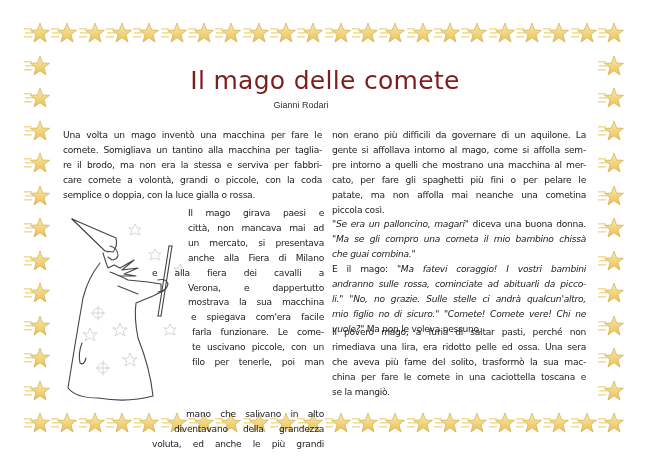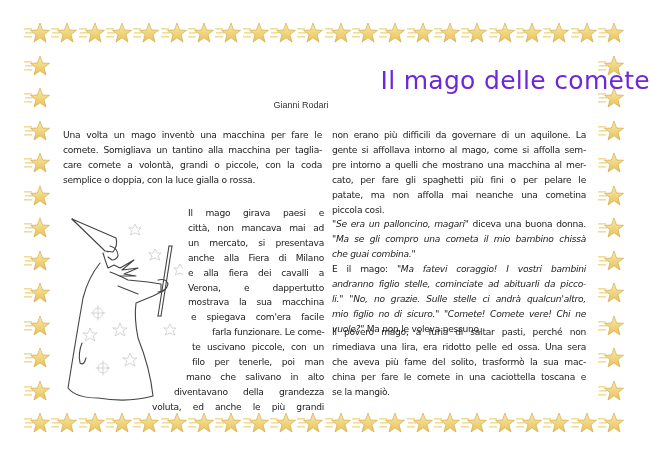--- a/index.html
+++ b/index.html
@@ -5,22 +5,22 @@
   html, body { margin: 0; padding: 0; }
   body {
     width: 650px; height: 460px; background: #ffffff; position: relative; overflow: hidden;
     font-family: "DejaVu Sans", sans-serif; color: #222;
   }
   .star {
     position: absolute; width: 26px; height: 22px;
   }
   .star svg { width: 26px; height: 22px; display: block; }
   .title {
-    position: absolute; left: 0; width: 650px; top: 66px; text-align: right;
-    font-family: "DejaVu Sans", sans-serif; font-size: 25px; color: #6d28d9; letter-spacing: 0.3px;
+    position: absolute; left: 0; width: 650px; top: 66px; text-align: center;
+    font-family: "DejaVu Sans", sans-serif; font-size: 25px; color: #7f1d1d; letter-spacing: 0.3px;
   }
   .author {
     position: absolute; left: 0; width: 602px; top: 100px; text-align: center;
     font-family: "Liberation Sans", sans-serif; font-size: 9px; color: #333;
   }
   .para {
     position: absolute; font-family: "DejaVu Sans", sans-serif; font-size: 9.1px; line-height: 14.9px;
     text-align: justify; color: #222; letter-spacing: -0.25px;
   }
   .para .line { display: block; white-space: nowrap; text-align-last: justify; text-align: justify; }
@@ -957,20 +957,21 @@
       </svg>
     </div>
   </div>
 
 <div class="title">Il mago delle comete</div>
 <div class="author">Gianni Rodari</div>
 
 <div class="para" style="left:63px; top:128px; width:259px;">
   <span class="line">Una volta un mago inventò una macchina per fare le</span>
   <span class="line">comete. Somigliava un tantino alla macchina per taglia-</span>
+  <span class="line">re il brodo, ma non era la stessa e serviva per fabbri-</span>
   <span class="line">care comete a volontà, grandi o piccole, con la coda</span>
   <span class="line last">semplice o doppia, con la luce gialla o rossa.</span>
 </div>
 
 <svg class="wizard" viewBox="0 0 125 200" fill="none" stroke="#444" stroke-width="1.1" stroke-linejoin="round" stroke-linecap="round">
 
   <path d="M14 11 L55 36 L50 44 Z" fill="#fff"></path>
   <path d="M14 11 L58 30 Q60 38 55 44 L47 43 Z" fill="#fff"></path>
 
   <path d="M52 38 Q60 40 60 48 Q58 52 54 52 L50 49"></path>
@@ -1001,44 +1002,44 @@
     <path d="M110 120 l2 -4 l2 4 l4 0 l-3 3 l2 4 l-5 -2 l-5 2 l2 -4 l-3 -3 Z"></path>
     <path d="M120 60 l2 -4 l2 4 l4 0 l-3 3 l2 4 l-5 -2 l-5 2 l2 -4 l-3 -3 Z"></path>
   </g>
 </svg>
 
 <div class="para" style="left:152px; top:206px; width:172px;">
   <span class="line" style="margin-left:36px;">Il mago girava paesi e</span>
   <span class="line" style="margin-left:36px;">città, non mancava mai ad</span>
   <span class="line" style="margin-left:36px;">un mercato, si presentava</span>
   <span class="line" style="margin-left:36px;">anche alla Fiera di Milano</span>
-  <span class="line" style="margin-left:36px;">e alla fiera dei cavalli a</span>
+  <span class="line" style="">e alla fiera dei cavalli a</span>
   <span class="line" style="margin-left:36px;">Verona, e dappertutto</span>
   <span class="line" style="margin-left:36px;">mostrava la sua macchina</span>
   <span class="line" style="margin-left:39px;">e spiegava com'era facile</span>
-  <span class="line" style="margin-left:60px;">farla funzionare. Le come-</span>
+  <span class="line" style="margin-left:40px;">farla funzionare. Le come-</span>
   <span class="line" style="margin-left:40px;">te uscivano piccole, con un</span>
   <span class="line" style="margin-left:40px;">filo per tenerle, poi man</span>
-  <span class="line" style="margin-left:34px;">mano che salivano in alto</span>
+  <span class="line" style="margin-left:34px;margin-top:37px;">mano che salivano in alto</span>
   <span class="line" style="margin-left:22px;">diventavano della grandezza</span>
   <span class="line" style="margin-left:0px;">voluta, ed anche le più grandi</span>
 </div>
 
 <div class="para" style="left:332px; top:128px; width:254px;">
   <span class="line">non erano più difficili da governare di un aquilone. La</span>
   <span class="line">gente si affollava intorno al mago, come si affolla sem-</span>
   <span class="line">pre intorno a quelli che mostrano una macchina al mer-</span>
   <span class="line">cato, per fare gli spaghetti più fini o per pelare le</span>
   <span class="line">patate, ma non affolla mai neanche una cometina</span>
   <span class="line last">piccola così.</span>
   <span class="line"><span class="it">"Se era un palloncino, magari"</span><span> diceva una buona donna.</span></span>
   <span class="line it">"Ma se gli compro una cometa il mio bambino chissà</span>
   <span class="line last it">che guai combina."</span>
   <span class="line"><span>E il mago: </span><span class="it">"Ma fatevi coraggio! I vostri bambini</span></span>
-  <span class="line it">andranno figlio stelle, cominciate ad abituarli da picco-</span>
+  <span class="line it">andranno sulle rossa, cominciate ad abituarli da picco-</span>
   <span class="line it">li." "No, no grazie. Sulle stelle ci andrà qualcun'altro,</span>
   <span class="line it">mio figlio no di sicuro." "Comete! Comete vere! Chi ne</span>
   <span class="line last"><span class="it">vuole?"</span><span> Ma non le voleva nessuno.</span></span>
 </div>
 
 <div class="para" style="left:332px; top:325px; width:254px;">
   <span class="line">Il povero mago, a furia di saltar pasti, perché non</span>
   <span class="line">rimediava una lira, era ridotto pelle ed ossa. Una sera</span>
   <span class="line">che aveva più fame del solito, trasformò la sua mac-</span>
   <span class="line">china per fare le comete in una caciottella toscana e</span>

